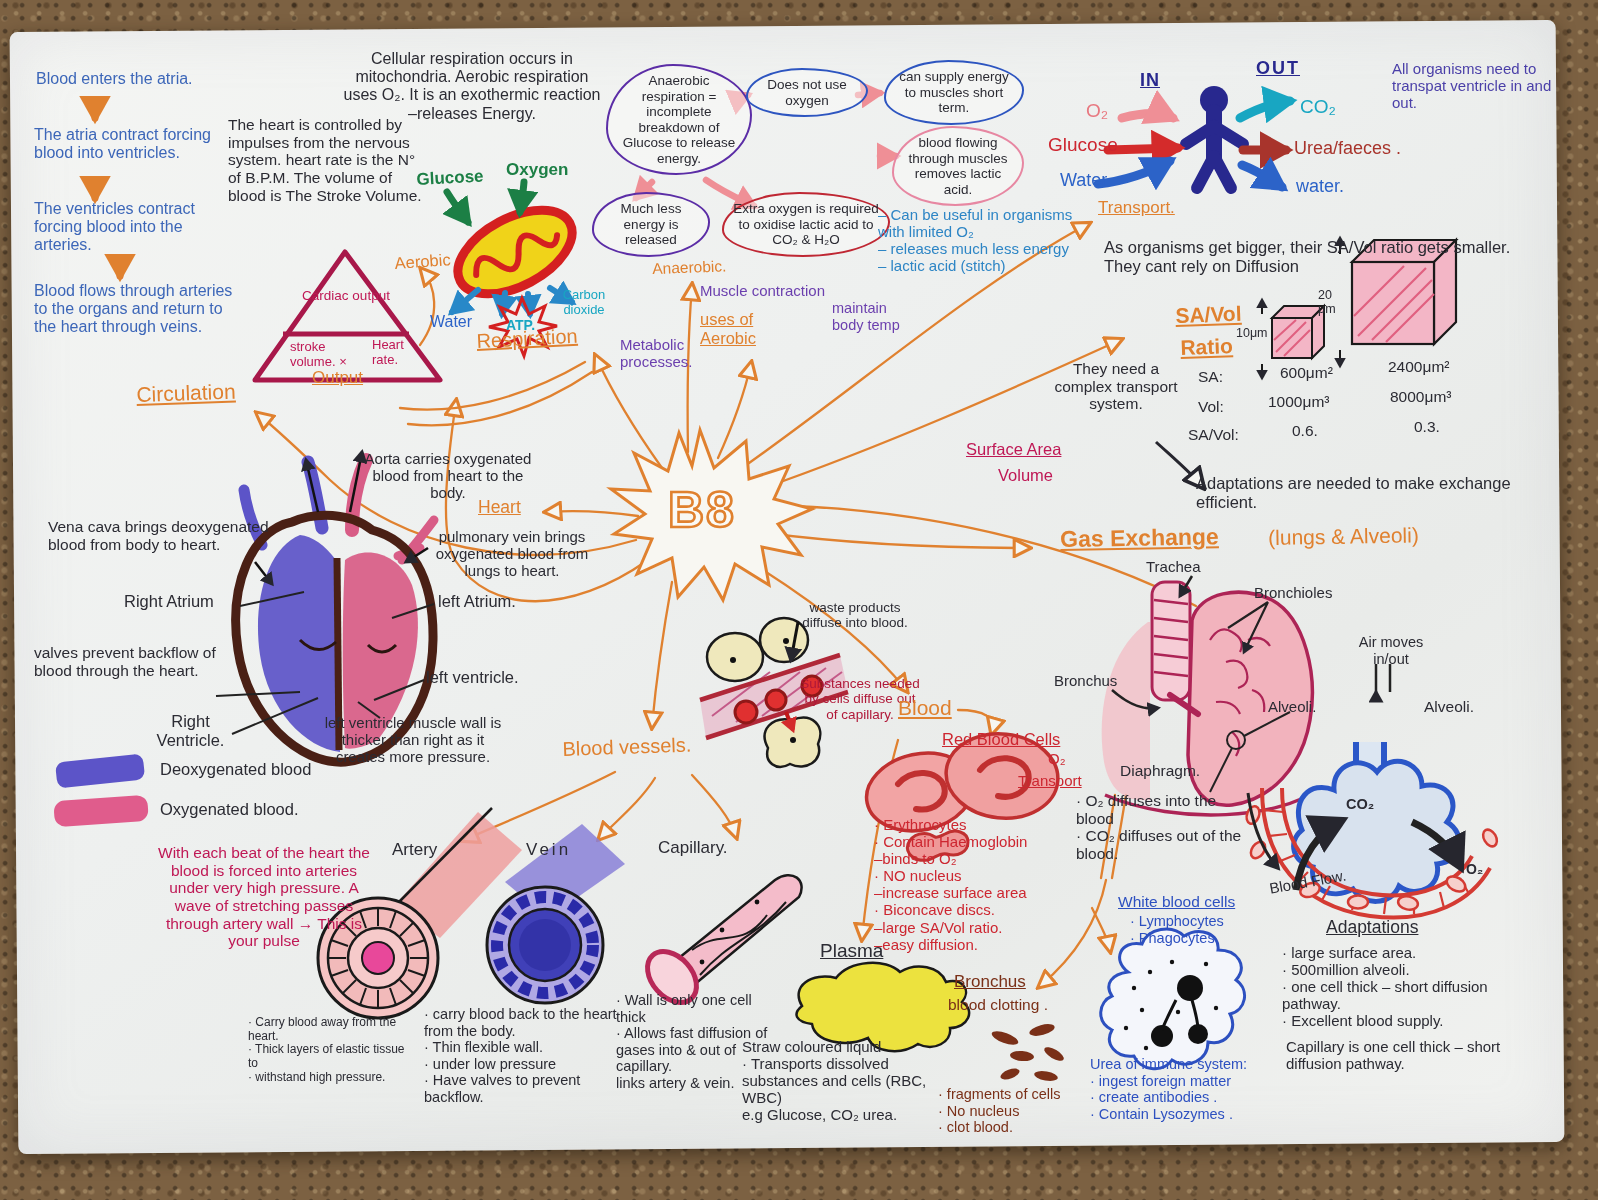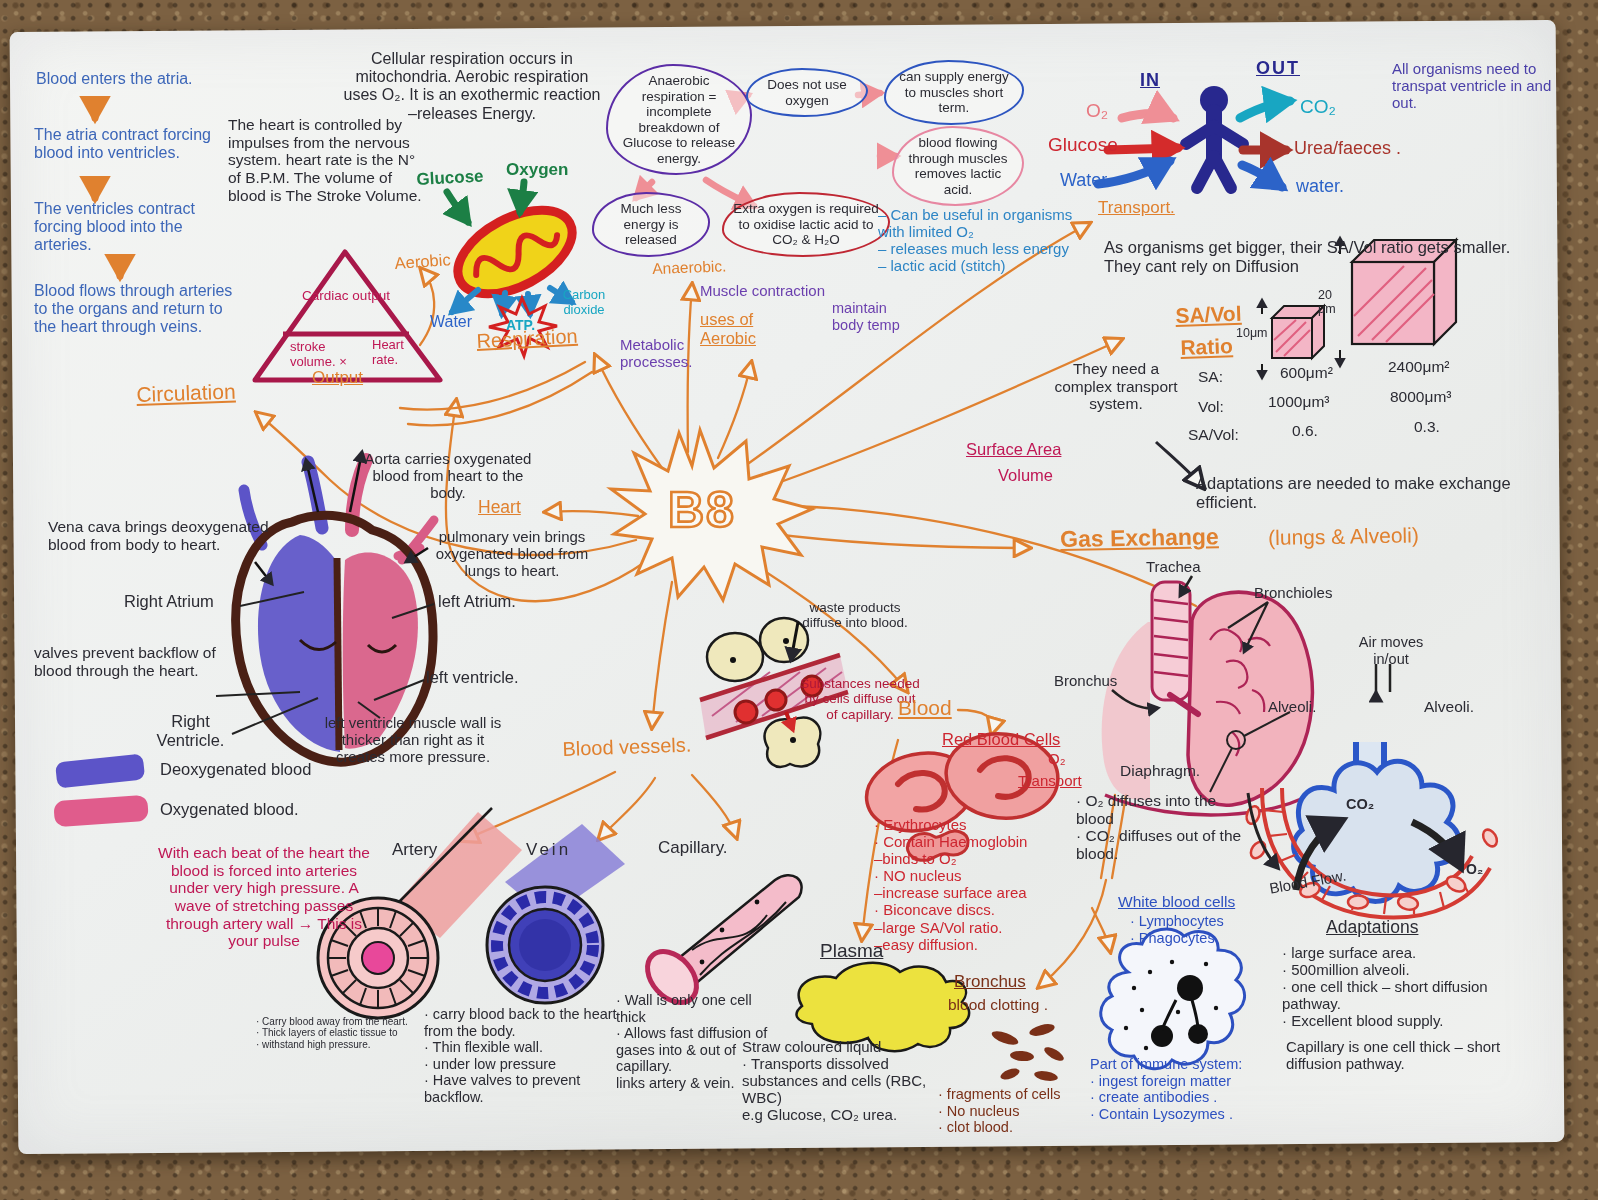--- a/index.html
+++ b/index.html
@@ -417,21 +417,21 @@
 
   <div class="t" id="b8txt" style="left:668px;top:482px;font-size:50px">B8</div>
 
   <div class="t orange" style="left:562px;top:738px;font-size:20px;transform:rotate(-2deg)">Blood vessels.</div>
   <div class="t black c" style="left:794px;top:600px;width:122px;font-size:13.5px">waste products diffuse into blood.</div>
   <div class="t maroon c" style="left:798px;top:676px;width:124px;font-size:13.5px">Substances needed by cells diffuse out of capillary.</div>
   <div class="t crim c" style="left:158px;top:844px;width:212px;font-size:15.5px">With each beat of the heart the blood is forced into arteries under very high pressure. A wave of stretching passes through artery wall → This is your pulse</div>
   <div class="t black" style="left:392px;top:840px;font-size:17px">Artery</div>
   <div class="t black" style="left:526px;top:840px;font-size:17px;letter-spacing:3px">Vein</div>
   <div class="t black" style="left:658px;top:838px;font-size:17px">Capillary.</div>
-  <div class="t black" style="left:256px;top:1016px;width:160px;font-size:10px">· Carry blood away from the heart.
+  <div class="t black" style="left:248px;top:1016px;width:160px;font-size:12px">· Carry blood away from the heart.
 · Thick layers of elastic tissue to
 · withstand high pressure.</div>
   <div class="t black" style="left:424px;top:1006px;width:205px;font-size:14.5px">· carry blood back to the heart from the body.
 · Thin flexible wall.
 · under low pressure
 · Have valves to prevent backflow.</div>
   <div class="t black" style="left:616px;top:992px;width:155px;font-size:14.5px">· Wall is only one cell thick
 · Allows fast diffusion of gases into &amp; out of capillary.
 links artery &amp; vein.</div>
 
@@ -454,21 +454,21 @@
 · Transports dissolved substances and cells (RBC, WBC)
 e.g Glucose, CO₂ urea.</div>
   <div class="t brown u" style="left:954px;top:972px;font-size:17px">Bronchus</div>
   <div class="t brown" style="left:948px;top:996px;width:145px;font-size:15.5px">blood clotting .</div>
   <div class="t brown" style="left:938px;top:1086px;width:150px;font-size:14.5px">· fragments of cells
 · No nucleus
 · clot blood.</div>
   <div class="t blueink u" style="left:1118px;top:893px;font-size:15.5px">White blood cells</div>
   <div class="t blueink" style="left:1130px;top:913px;width:125px;font-size:14.5px">· Lymphocytes
 · Phagocytes.</div>
-  <div class="t blueink" style="left:1090px;top:1056px;width:215px;font-size:14.5px">Part of immune system:
+  <div class="t blueink" style="left:1090px;top:1056px;width:215px;font-size:14.5px">Urea of immune system:
 · ingest foreign matter
 · create antibodies .
 · Contain Lysozymes .</div>
 
   <div class="t orange u b" style="left:1060px;top:526px;font-size:23px;transform:rotate(-1deg)">Gas Exchange</div>
   <div class="t orange" style="left:1268px;top:526px;font-size:21px;transform:rotate(-1deg)">(lungs &amp; Alveoli)</div>
   <div class="t black" style="left:1146px;top:558px;font-size:15px">Trachea</div>
   <div class="t black" style="left:1254px;top:584px;font-size:15px">Bronchioles</div>
   <div class="t black" style="left:1054px;top:672px;font-size:15px">Bronchus</div>
   <div class="t black" style="left:1268px;top:698px;font-size:15px">Alveoli.</div>

